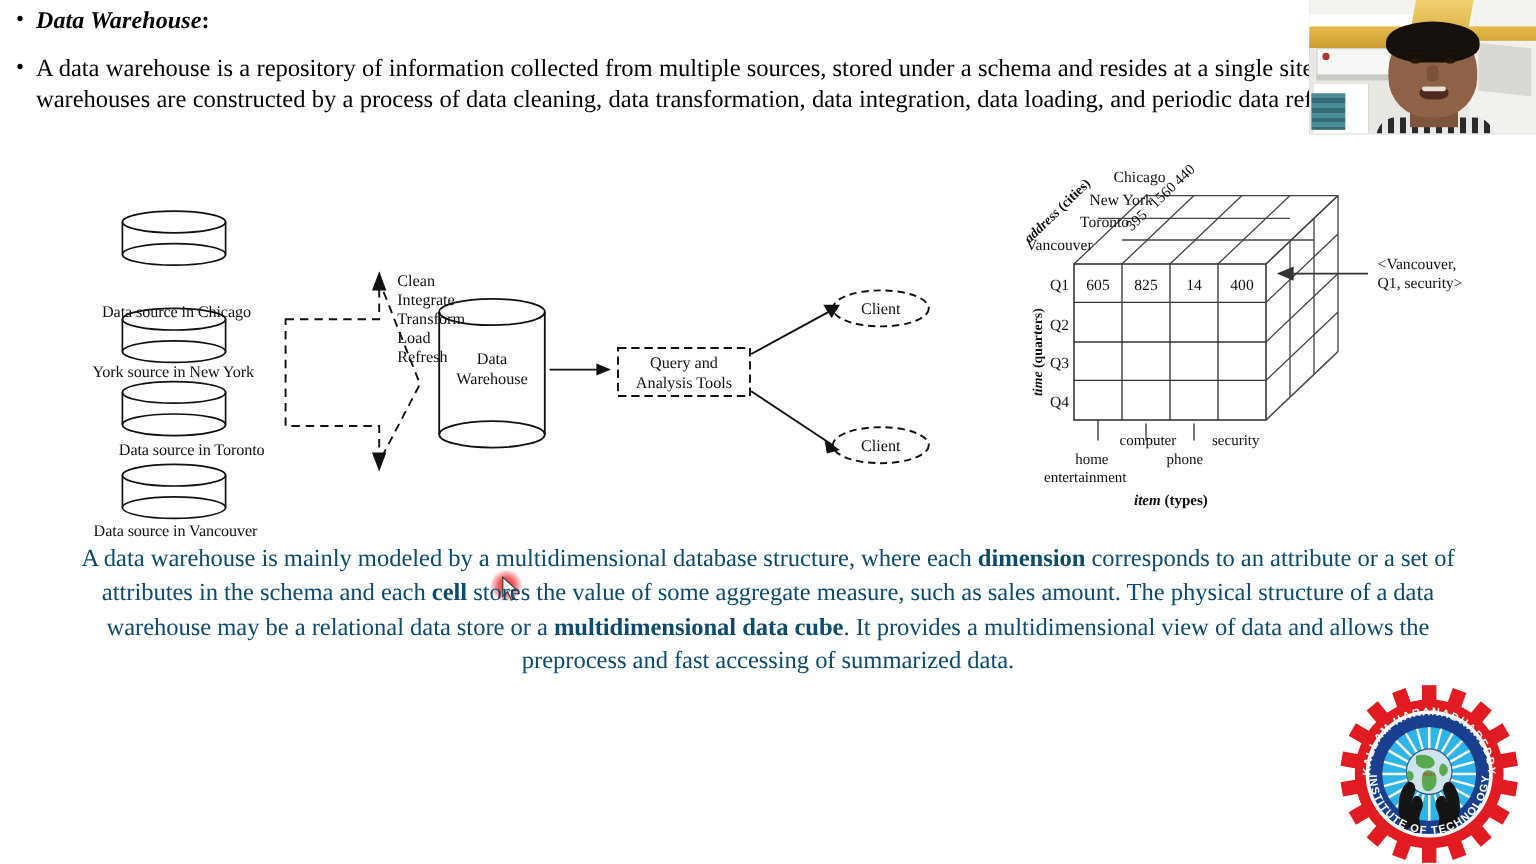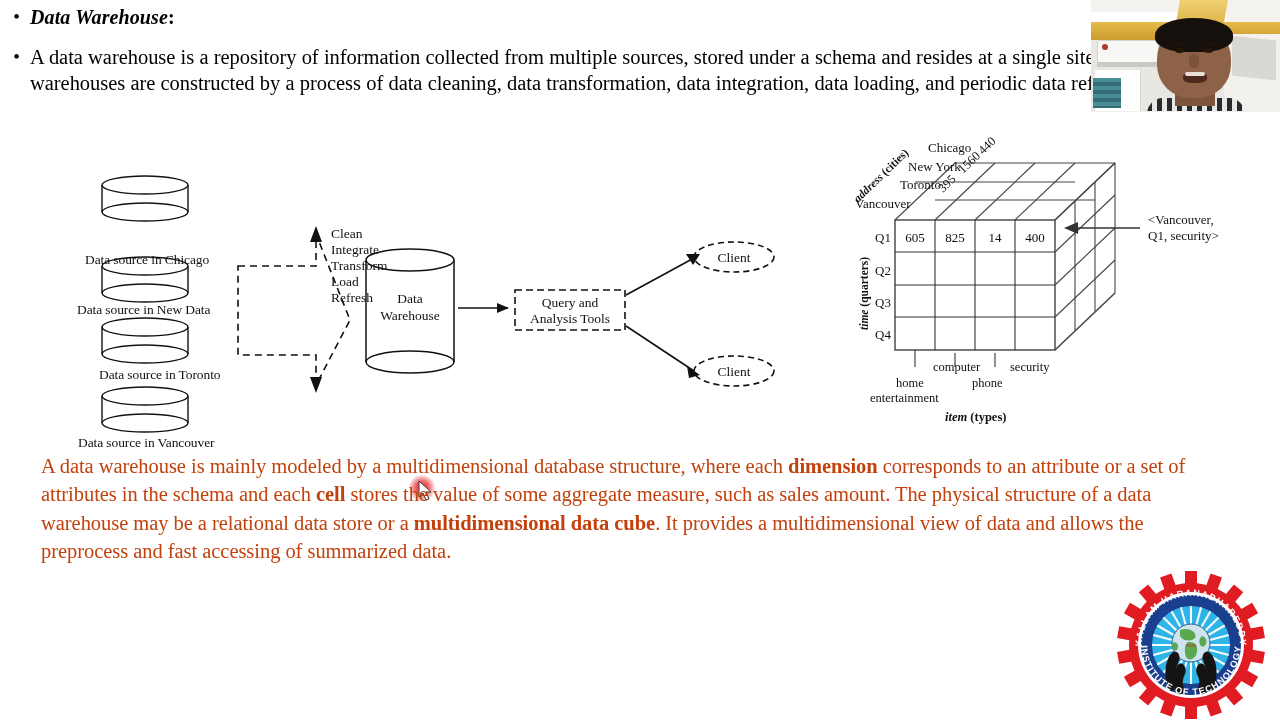--- a/index.html
+++ b/index.html
@@ -42,23 +42,23 @@
   
   .figure { position: absolute; left: 0; top: 150px; width: 1280px; height: 300px; }
 
   .cyl-label {
     position: absolute; font-size: 13.5px; color: #111;
     white-space: nowrap; letter-spacing: -.1px;
   }
 
   
   .para {
-    position: absolute; left: 41px; top: 452px; width: 1178px;
-    font-size: 20.5px; line-height: 28.4px; color: #c2410c;
-    text-align: left; letter-spacing: -.05px;
+    position: absolute; left: 51px; top: 452px; width: 1178px;
+    font-size: 20.5px; line-height: 28.4px; color: #0c4a6e;
+    text-align: center; letter-spacing: -.05px;
   }
   .para b { font-weight: bold; }
 
   
   .webcam {
     position: absolute; left: 1091px; top: 0px;
     width: 189px; height: 112px;
     overflow: hidden; background: #cfcfcf;
     border-bottom: 1px solid #efefef;
   }
@@ -221,21 +221,21 @@
 
         <text x="510" y="157">Query and</text>
         <text x="510" y="173">Analysis Tools</text>
 
         <text x="674" y="112">Client</text>
         <text x="674" y="226">Client</text>
       </g>
     </svg>
 
     <div class="cyl-label" style="left:85px; top:90px;margin-top:12px;">Data source in Chicago</div>
-    <div class="cyl-label" style="left:77px; top:152px;">Data source in New Data</div>
+    <div class="cyl-label" style="left:77px; top:152px;">York source in New York</div>
     <div class="cyl-label" style="left:99px; top:217px;">Data source in Toronto</div>
     <div class="cyl-label" style="left:78px; top:285px;text-align:right;">Data source in Vancouver</div>
 
     <svg width="430" height="300" viewBox="0 0 430 300" style="position:absolute;left:850px;top:-25px;">
 
       <g fill="none" stroke="#333" stroke-width="1.1">
 
         <g>
           <rect x="45" y="95" width="160" height="130" stroke="#333" stroke-width="1.3"></rect>
           <path d="M85 95 L85 225"></path>

